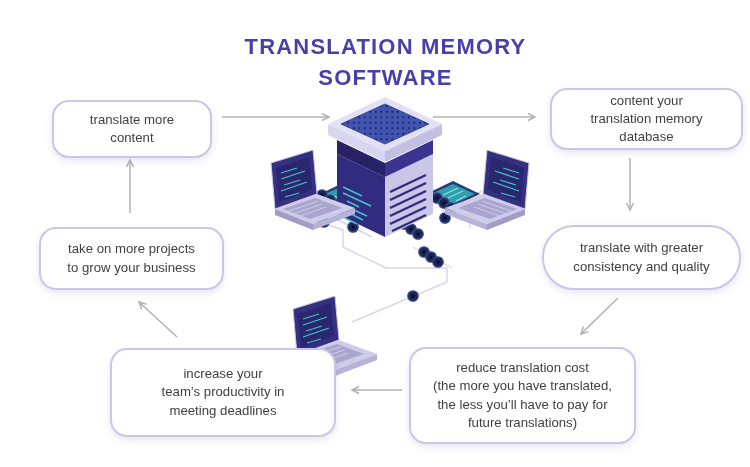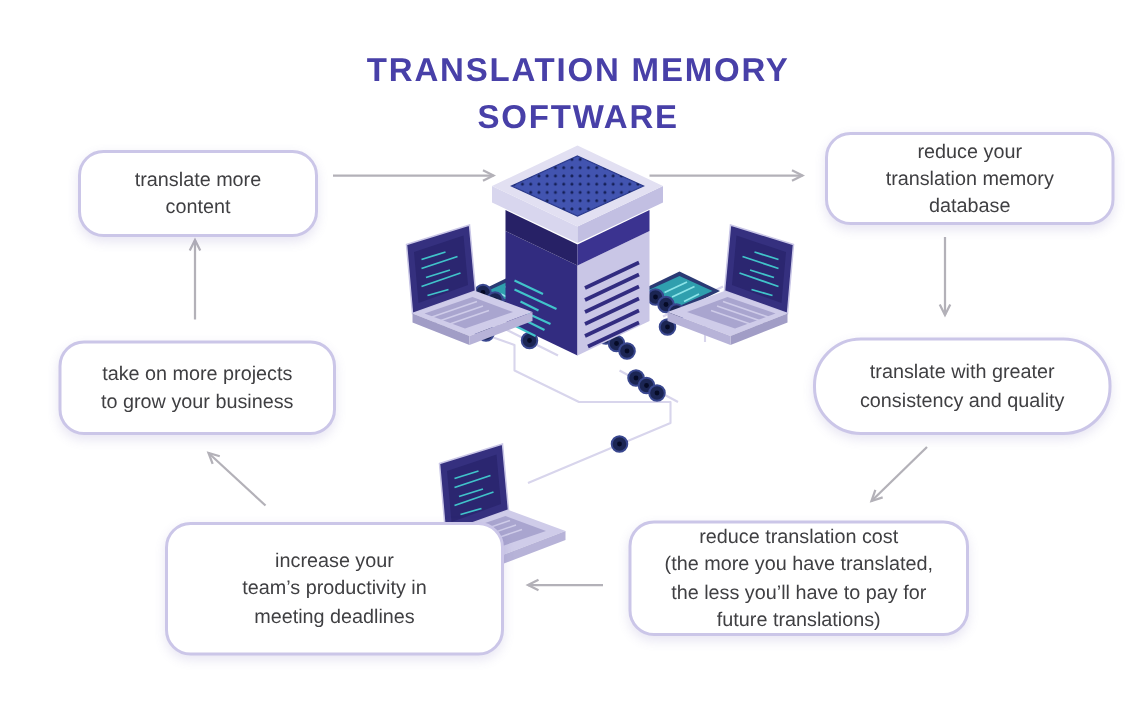--- a/index.html
+++ b/index.html
@@ -21,21 +21,21 @@
     display:flex;align-items:center;justify-content:center;
     box-sizing:border-box;
   }
   .node .lbl{
     white-space:pre-line;text-align:center;
     font-size:13.2px;line-height:1.38;color:#3f3f42;
   }
   .n0{left:52px;top:90px;width:160px;height:58px;margin-top:10px;}
   .n1{left:550px;top:88px;width:193px;height:62px;}
   .n2{left:542px;top:225px;width:199px;height:65px;border-radius:32px;}
-  .n3{left:419px;top:347px;width:227px;height:77px;}
+  .n3{left:409px;top:347px;width:227px;height:97px;}
   .n4{left:110px;top:348px;width:226px;height:89px;}
   .n5{left:39px;top:227px;width:185px;height:63px;}
   .overlay{position:absolute;left:0;top:0;pointer-events:none;}
 </style>
 </head>
 <body>
 
 <div class="stage">
 
   <h1 class="title">TRANSLATION MEMORY
@@ -163,21 +163,21 @@
       <use href="#laptop" transform="translate(800,0) scale(-1,1)"></use>
       <use href="#laptop" transform="translate(22,146)"></use>
     </g>
   </svg>
 
   <div class="node n0">
     <span class="lbl">translate more
 content</span>
   </div>
   <div class="node n1">
-    <span class="lbl">reduce your
+    <span class="lbl">content your
 translation memory
 database</span>
   </div>
   <div class="node n2">
     <span class="lbl">translate with greater
 consistency and quality</span>
   </div>
   <div class="node n3">
     <span class="lbl">reduce translation cost
 (the more you have translated,

